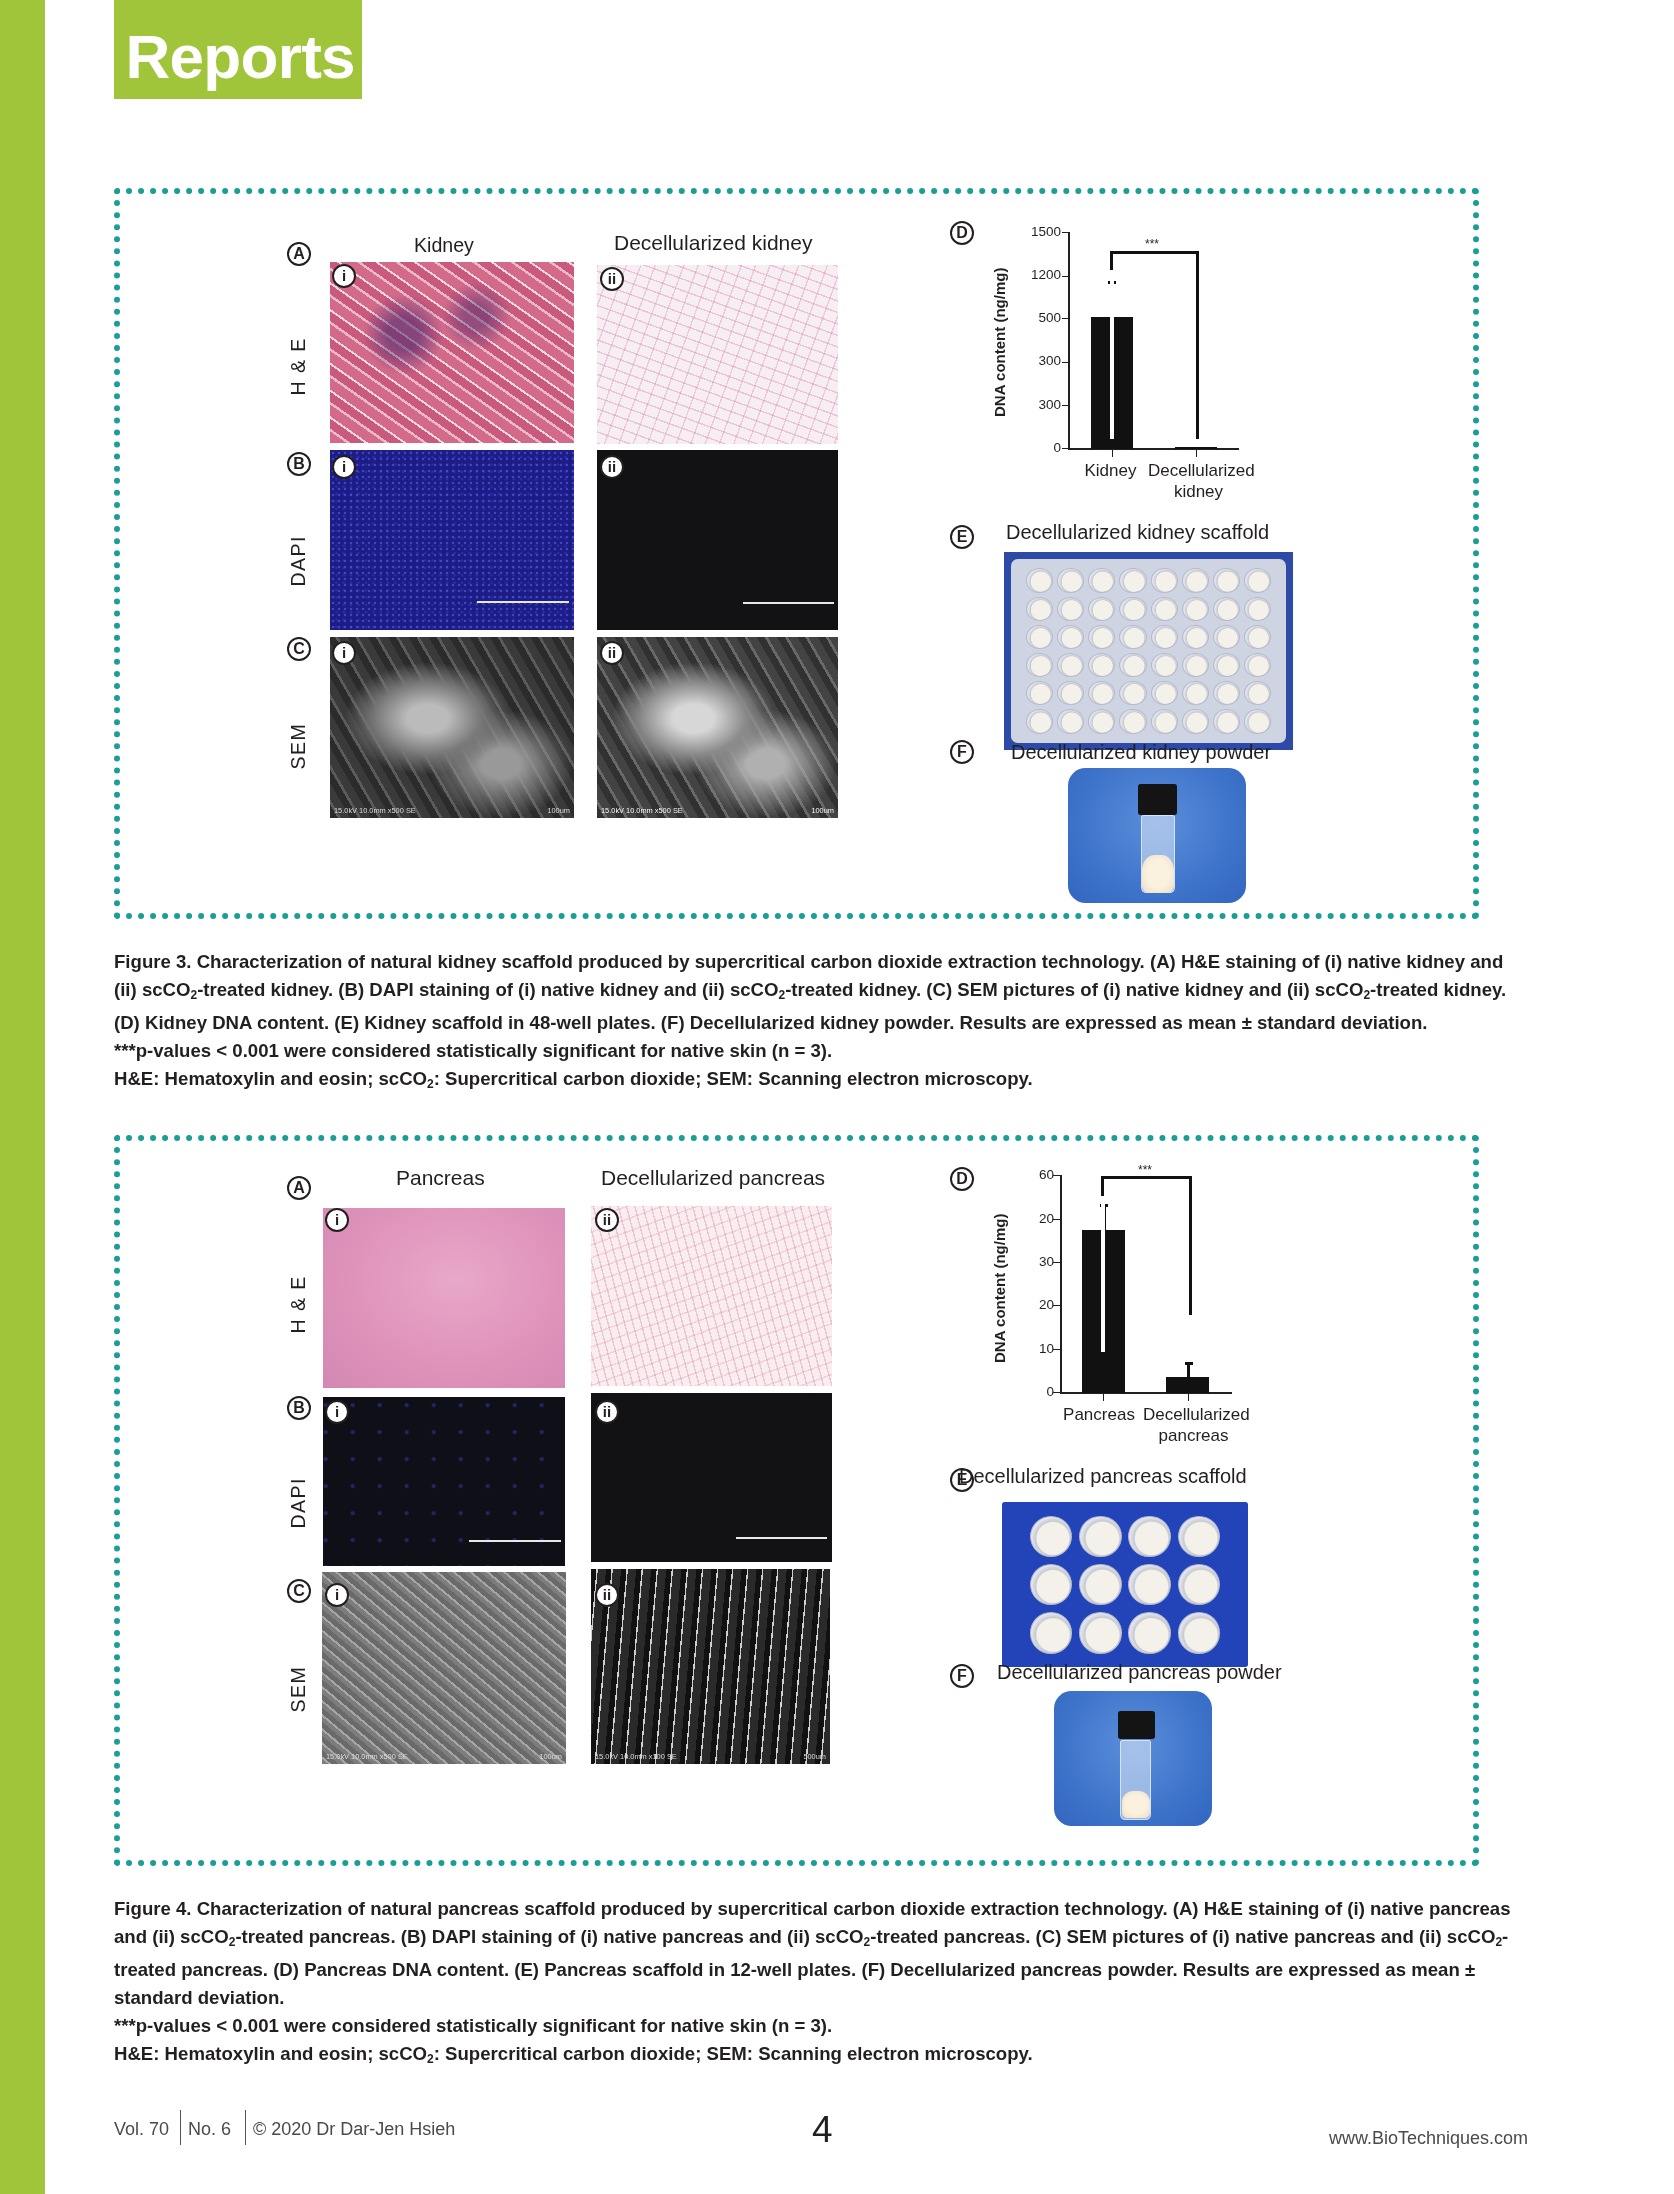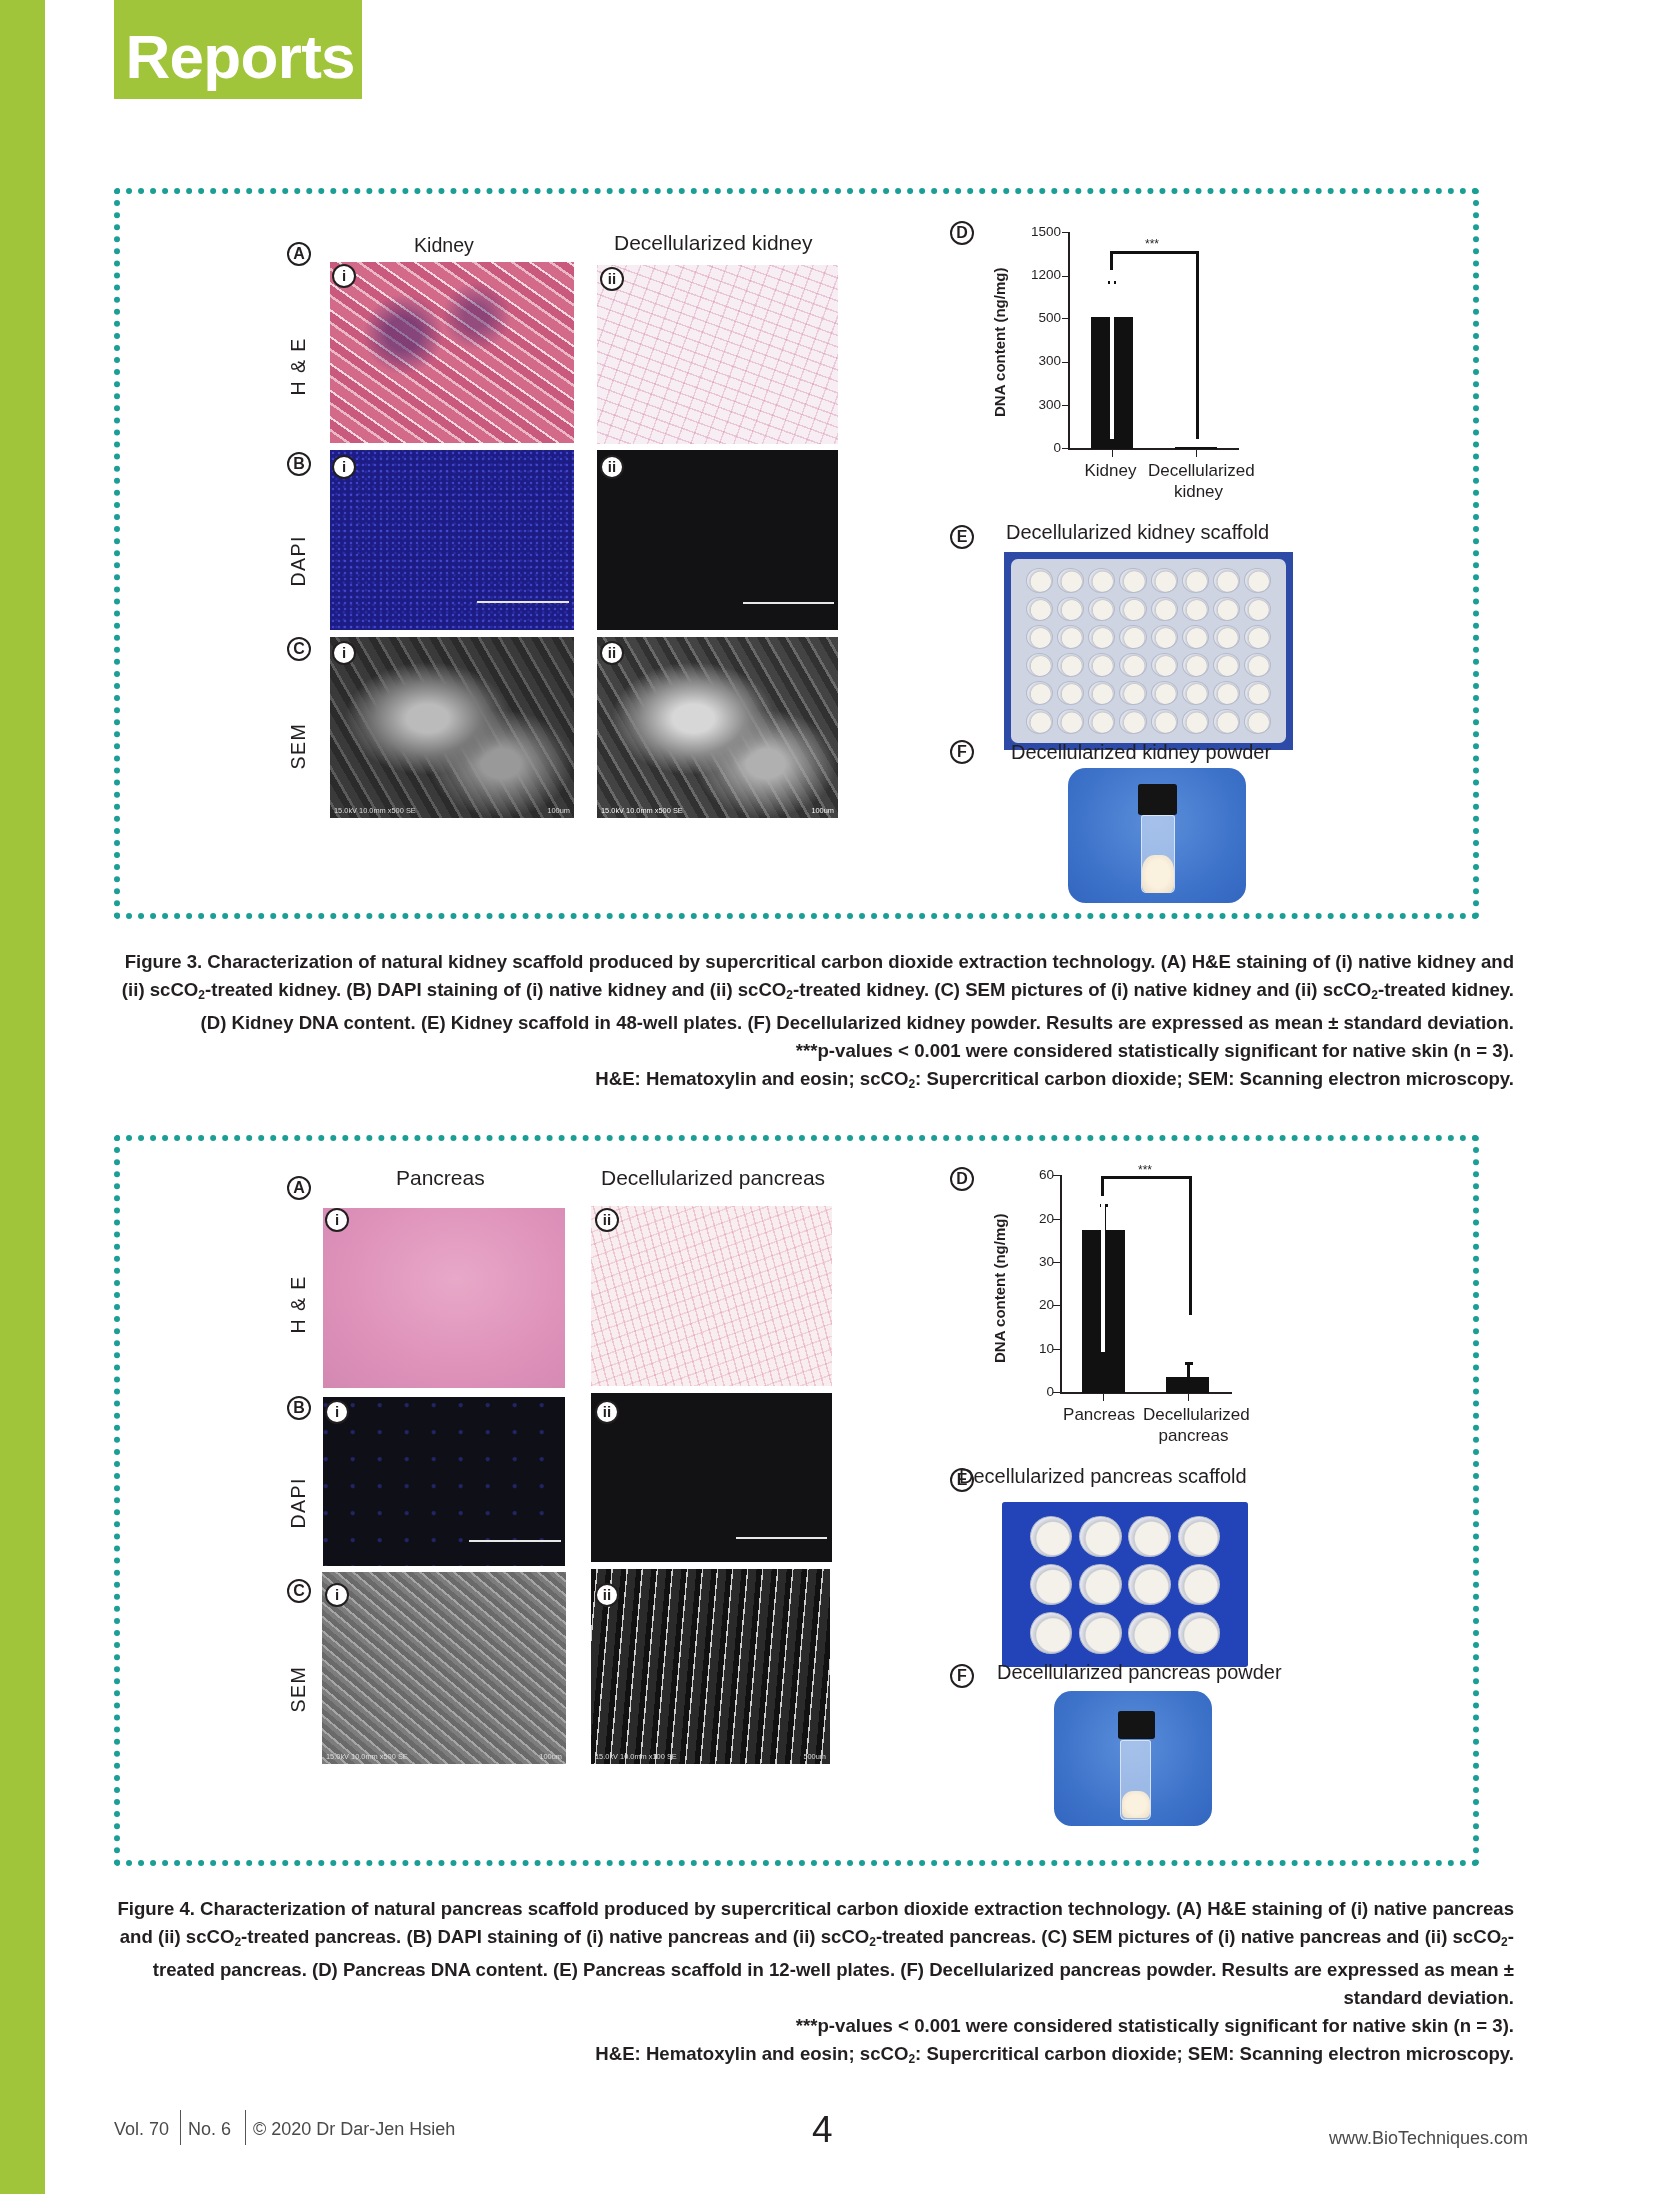--- a/index.html
+++ b/index.html
@@ -78,21 +78,21 @@
   .plate48 .tray { width: 100%; height: 100%; background: #cfd4e2; border-radius: 6.8px; display: grid; gap: 4px; padding: 9.5px 15px; }
   .well { border-radius: 50%; background: radial-gradient(circle at 55% 55%, #f4f1ea 0 52%, #c8cad2 56%, #e4e7ef 70%, #9da3b6 100%); border: 1.4px solid #b5bbcc; }
   .plate12 { position: absolute; background: #2244b8; padding: 9.5px 12px; border-radius: 2.7px; }
   .plate12 .tray { width: 100%; height: 100%; display: grid; grid-template-columns: repeat(4,1fr); grid-template-rows: repeat(3,1fr); gap: 6.8px; padding: 4px 16px; }
   .vial-photo { position: absolute; background: radial-gradient(ellipse at 50% 40%, #5b8fda 0%, #3f74cb 60%, #3266bf 100%); border-radius: 17.6px; }
   .vial-cap { position: absolute; background: #141414; border-radius: 2.7px; }
   .vial-body { position: absolute; background: rgba(225,235,250,.55); border: 1.4px solid rgba(255,255,255,.6); border-radius: 2.7px 2.7px 5.4px 5.4px; }
   .vial-powder { position: absolute; background: radial-gradient(ellipse, #fbf1df 0 50%, #e9dcc4 100%); border-radius: 40% 40% 20% 20%; }
 
   .caption { position: absolute; left: 114px; width: 1400px; font-size: 18.6px; line-height: 28px; }
-  .caption p { white-space: normal; text-align: right; }
+  .caption p { white-space: normal; }
   .caption .b { font-weight: 700; }
   .caption sub { font-size: 12px; vertical-align: -3.4px; }
 
   .footer { position: absolute; top: 2109px; left: 114px; width: 1414px; height: 41px; font-size: 18px; color: #4a4a4a; }
   .footer .f-item { position: absolute; top: 9.5px; white-space: nowrap; }
   .footer .divider { position: absolute; top: 1.4px; width: 1.4px; height: 35px; background: #555; }
   .footer .page-num { position: absolute; left: 698px; top: 0; font-size: 37px; color: #231f20; }
   .footer .url { position: absolute; right: 0; top: 19px; }
 </style>
 </head>

